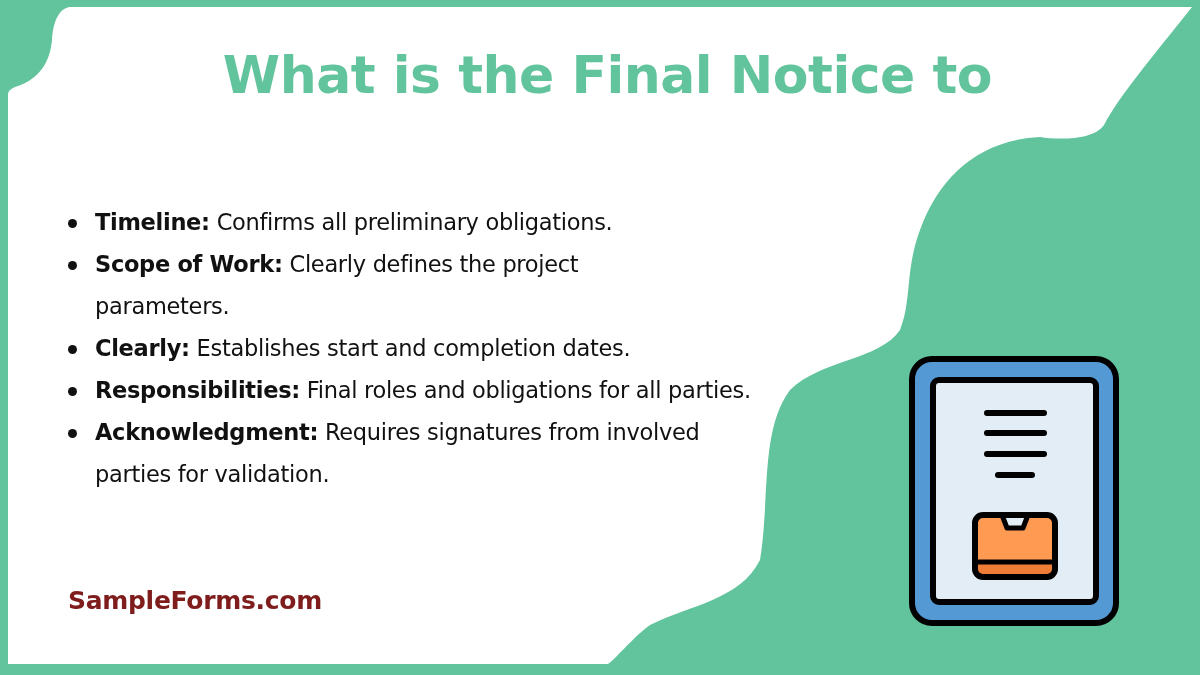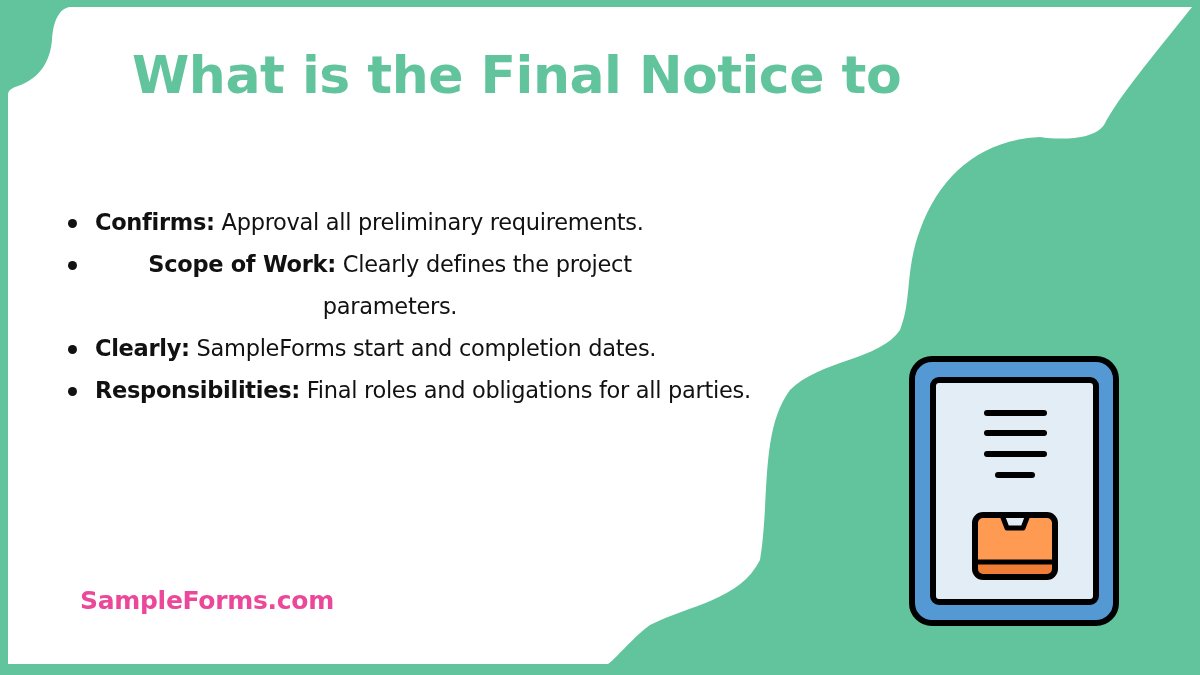--- a/index.html
+++ b/index.html
@@ -21,21 +21,21 @@
       width: 1200px;
       height: 675px;
       z-index: 0;
     }
     .title {
       position: absolute;
       left: 132px;
       top: 44px;
       width: 860px;
       margin: 0;
-      text-align: left;
+      text-align: right;
       color: #62c49c;
       font-family: "DejaVu Sans", sans-serif;
       font-weight: bold;
       font-size: 52px;
       line-height: 62px;
       letter-spacing: -0.5px;
       z-index: 2;
     }
     .bullets {
       position: absolute;
@@ -63,23 +63,23 @@
       width: 9px;
       height: 9px;
       border-radius: 50%;
       background: #111111;
     }
     .bullet .term {
       font-weight: bold;
     }
     .brand {
       position: absolute;
-      left: 80px;
+      left: 68px;
       top: 586px;
-      color: #ec4899;
+      color: #7f1d1d;
       font-family: "DejaVu Sans", sans-serif;
       font-weight: bold;
       font-size: 25px;
       letter-spacing: -0.3px;
       z-index: 2;
     }
     .icon-wrap {
       position: absolute;
       left: 905px;
       top: 352px;
@@ -114,33 +114,37 @@
   <rect x="0" y="664" width="1200" height="11" fill="#62c49c"></rect>
 </svg>
 
 <h1 class="title">
   <span>What is the Final Notice to</span><br>
 </h1>
 
 <ul class="bullets">
   <li class="bullet">
     <span class="dot"></span>
-    <span class="term">Confirms:</span><span> Approval all preliminary requirements.</span>
+    <span class="term">Timeline:</span><span> Confirms all preliminary obligations.</span>
   </li>
-  <li class="bullet" style="width:590px;text-align:center;">
+  <li class="bullet" style="width:590px;">
     <span class="dot"></span>
     <span class="term">Scope of Work:</span><span> Clearly defines the project parameters.</span>
   </li>
   <li class="bullet">
     <span class="dot"></span>
-    <span class="term">Clearly:</span><span> SampleForms start and completion dates.</span>
+    <span class="term">Clearly:</span><span> Establishes start and completion dates.</span>
   </li>
   <li class="bullet" style="width:690px;">
     <span class="dot"></span>
     <span class="term">Responsibilities:</span><span> Final roles and obligations for all parties.</span>
+  </li>
+  <li class="bullet" style="width:630px;">
+    <span class="dot"></span>
+    <span class="term">Acknowledgment:</span><span> Requires signatures from involved parties for validation.</span>
   </li>
 </ul>
 
 <div class="brand">SampleForms.com</div>
 
 <div class="icon-wrap">
   <svg width="220" height="280" viewBox="0 0 220 280" xmlns="http://www.w3.org/2000/svg">
 
     <rect x="7" y="7" width="204" height="264" rx="20" ry="20" fill="#5499d4" stroke="#000000" stroke-width="6"></rect>
 

